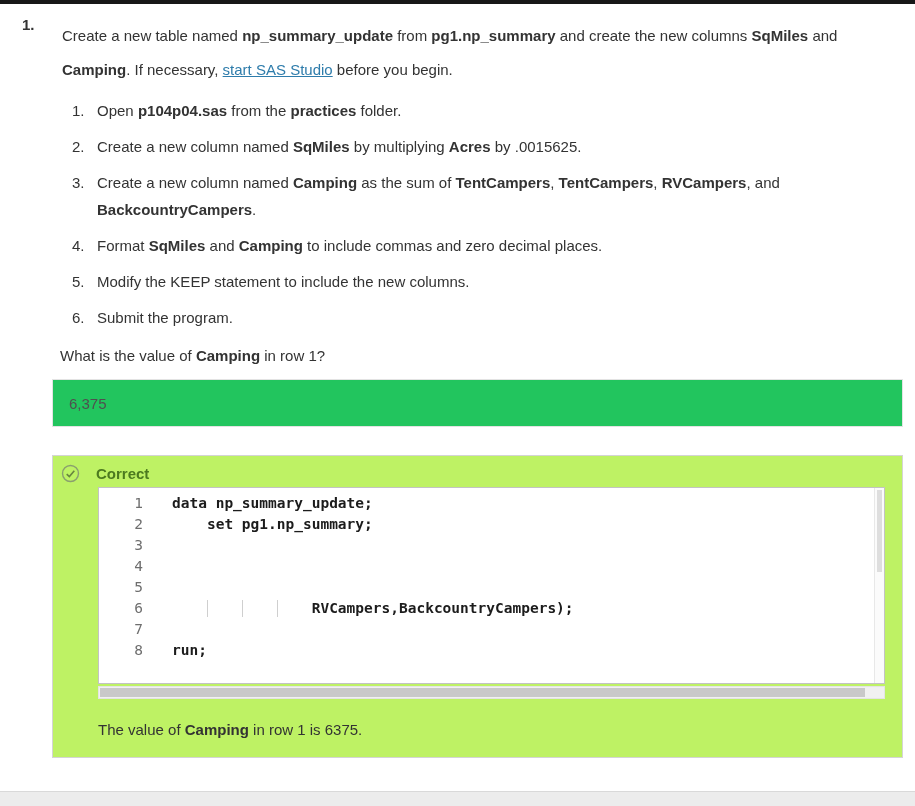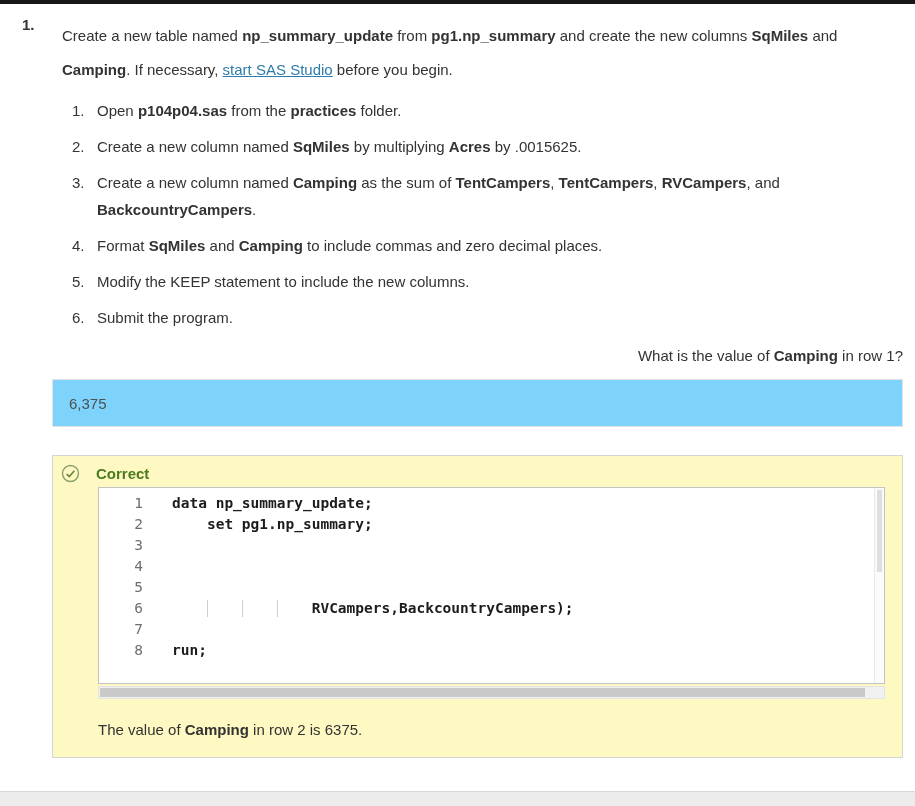--- a/index.html
+++ b/index.html
@@ -21,29 +21,29 @@
   .q-body { flex: 1; min-width: 0; }
   .rich-p { margin: 10px; line-height: 34px; }
   .rich-p.intro { margin-bottom: 3px; }
   .b { font-weight: bold; }
   a.link { color: #2e7cab; text-decoration: underline; cursor: pointer; }
   .steps { margin: 10px 0 11px 20px; }
   .step { display: flex; line-height: 27px; margin-bottom: 9px; }
   .step:last-child { margin-bottom: 0; }
   .step-marker { flex: 0 0 25px; }
   .step-text { flex: 1; min-width: 0; }
-  .prompt { line-height: 27px; margin: 0 0 10px 8px; text-align: right; }
+  .prompt { line-height: 27px; margin: 0 0 10px 8px; }
   .answer-input {
     display: block; width: 100%; height: 48px;
-    background: #7dd3fc; border: 1px solid #e3e3e3;
+    background: #22c55e; border: 1px solid #e3e3e3;
     padding: 0 16px; font-family: "Liberation Sans", sans-serif;
     font-size: 15px; color: #4f4f4f; outline: none;
   }
   .feedback-panel {
-    margin-top: 28px; background: #fef9c3;
+    margin-top: 28px; background: #bef264;
     border: 1px solid #d4d4d4;
     padding: 7px 17px 14px 8px;
   }
   .fb-header { display: flex; align-items: center; height: 20px; }
   .fb-check { flex: 0 0 19px; height: 19px; margin-right: 16px; }
   .fb-label { color: #4c7a1f; font-weight: bold; font-size: 15px; }
   .fb-body { margin-left: 37px; margin-top: 4px; }
   .code-block { border: 1px solid #c3c3c3; position: relative; background: #fff; }
   .code-scroll { padding: 5px 12px 22px 0; }
   .code-line {
@@ -167,20 +167,20 @@
             <div class="v-scrollbar">
               <div class="v-thumb"></div>
             </div>
           </div>
 
           <div class="h-scrollbar">
             <div class="h-thumb"></div>
           </div>
         </div>
 
-        <p class="fb-result"><span>The value of </span><span class="b">Camping</span><span> in row 2 is 6375.</span></p>
+        <p class="fb-result"><span>The value of </span><span class="b">Camping</span><span> in row 1 is 6375.</span></p>
       </div>
 
     </div>
   </div>
 </div>
 
 <div class="bottom-band"></div>
 
 </body></html>

